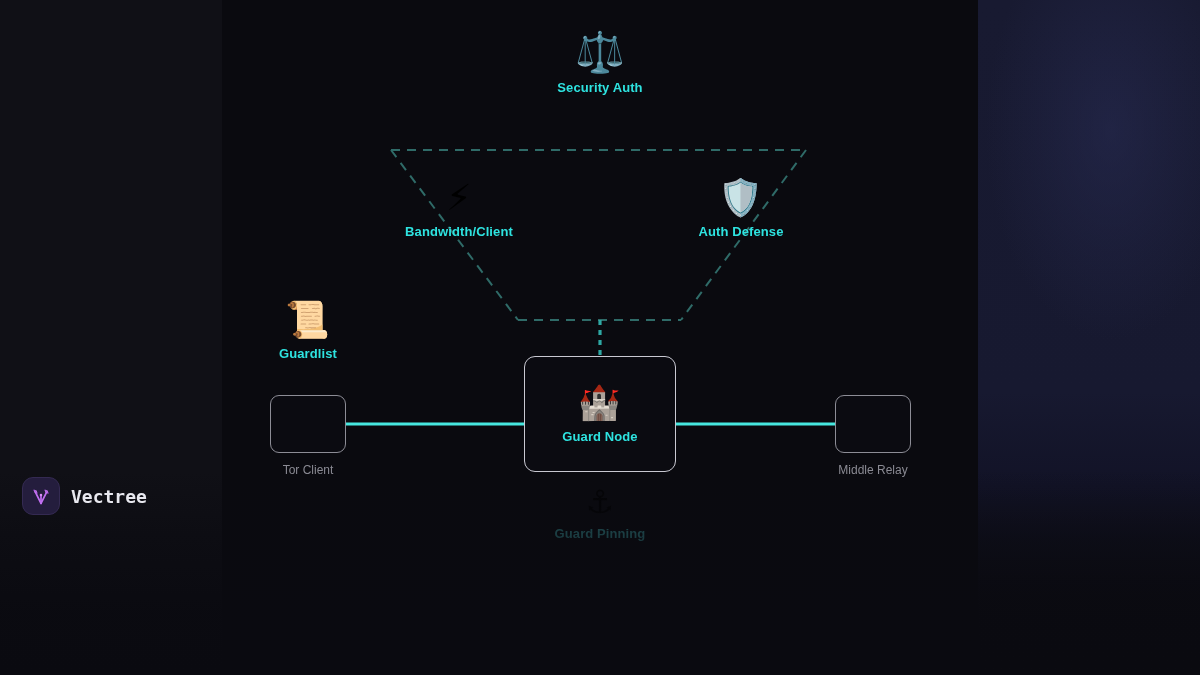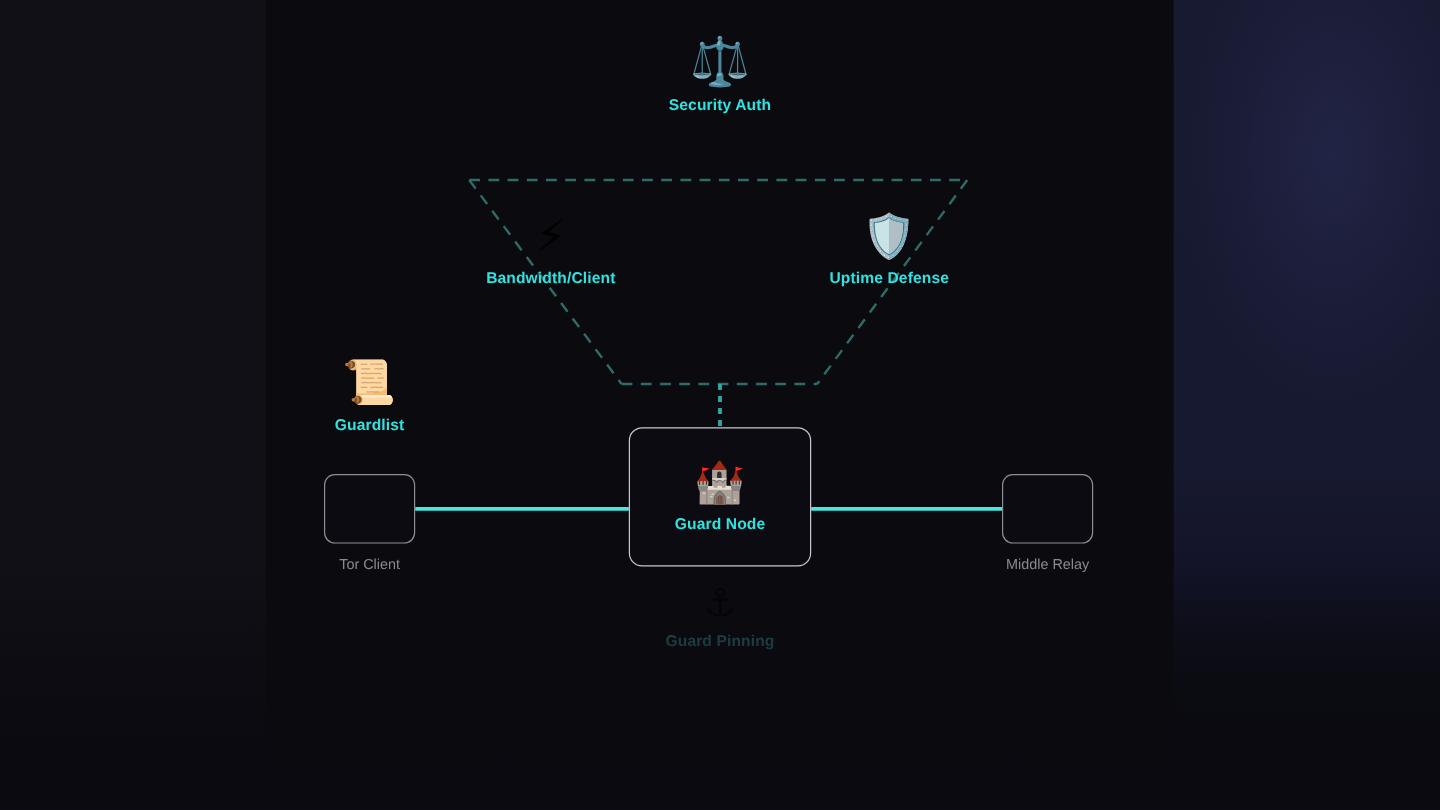--- a/index.html
+++ b/index.html
@@ -215,21 +215,21 @@
       <div class="node-label">Security Auth</div>
     </div>
 
     <div class="node" style="left:359px; top:180px; width:200px;">
       <div class="node-emoji" style="font-size:36px;">⚡</div>
       <div class="node-label">Bandwidth/Client</div>
     </div>
 
     <div class="node" style="left:641px; top:180px; width:200px;">
       <div class="node-emoji" style="font-size:36px;">🛡️</div>
-      <div class="node-label">Uptime Defense</div>
+      <div class="node-label">Auth Defense</div>
     </div>
 
     <div class="node" style="left:208px; top:302px; width:200px;">
       <div class="node-emoji" style="font-size:36px;">📜</div>
       <div class="node-label">Guardlist</div>
     </div>
 
     <div class="guardbox">
       <div class="node-emoji">🏰</div>
       <div class="node-label">Guard Node</div>
@@ -247,16 +247,37 @@
 
     <div class="boxnode" style="left:835px; top:395px;">
       <div class="box box-plain"></div>
       <div class="box-label-plain">Middle Relay</div>
     </div>
 
   </div>
 
   <div class="bg-bottom-fade"></div>
 
+  <div class="brand">
+    <div class="brand-logo">
+      <svg width="22" height="22" viewBox="0 0 24 24" xmlns="http://www.w3.org/2000/svg">
+        <g stroke="#c06ff0" stroke-width="1.9" fill="none" stroke-linecap="round">
+          <path d="M12 20 L6 8"></path>
+          <path d="M12 20 L18 8"></path>
+          <path d="M12 20 L12 12"></path>
+        </g>
+        <g fill="#d98ef5">
+          <circle cx="6" cy="7.2" r="1.5"></circle>
+          <circle cx="18" cy="7.2" r="1.5"></circle>
+          <circle cx="12" cy="11" r="1.4"></circle>
+        </g>
+        <g stroke="#b45fe8" stroke-width="1.5" stroke-linecap="round">
+          <path d="M4.4 5.6 L7.6 8.8"></path>
+          <path d="M16.4 5.6 L19.6 8.8"></path>
+        </g>
+      </svg>
+    </div>
+    <div class="brand-name">Vectree</div>
+  </div>
 
 
 
 </div>
 
 </body></html>

